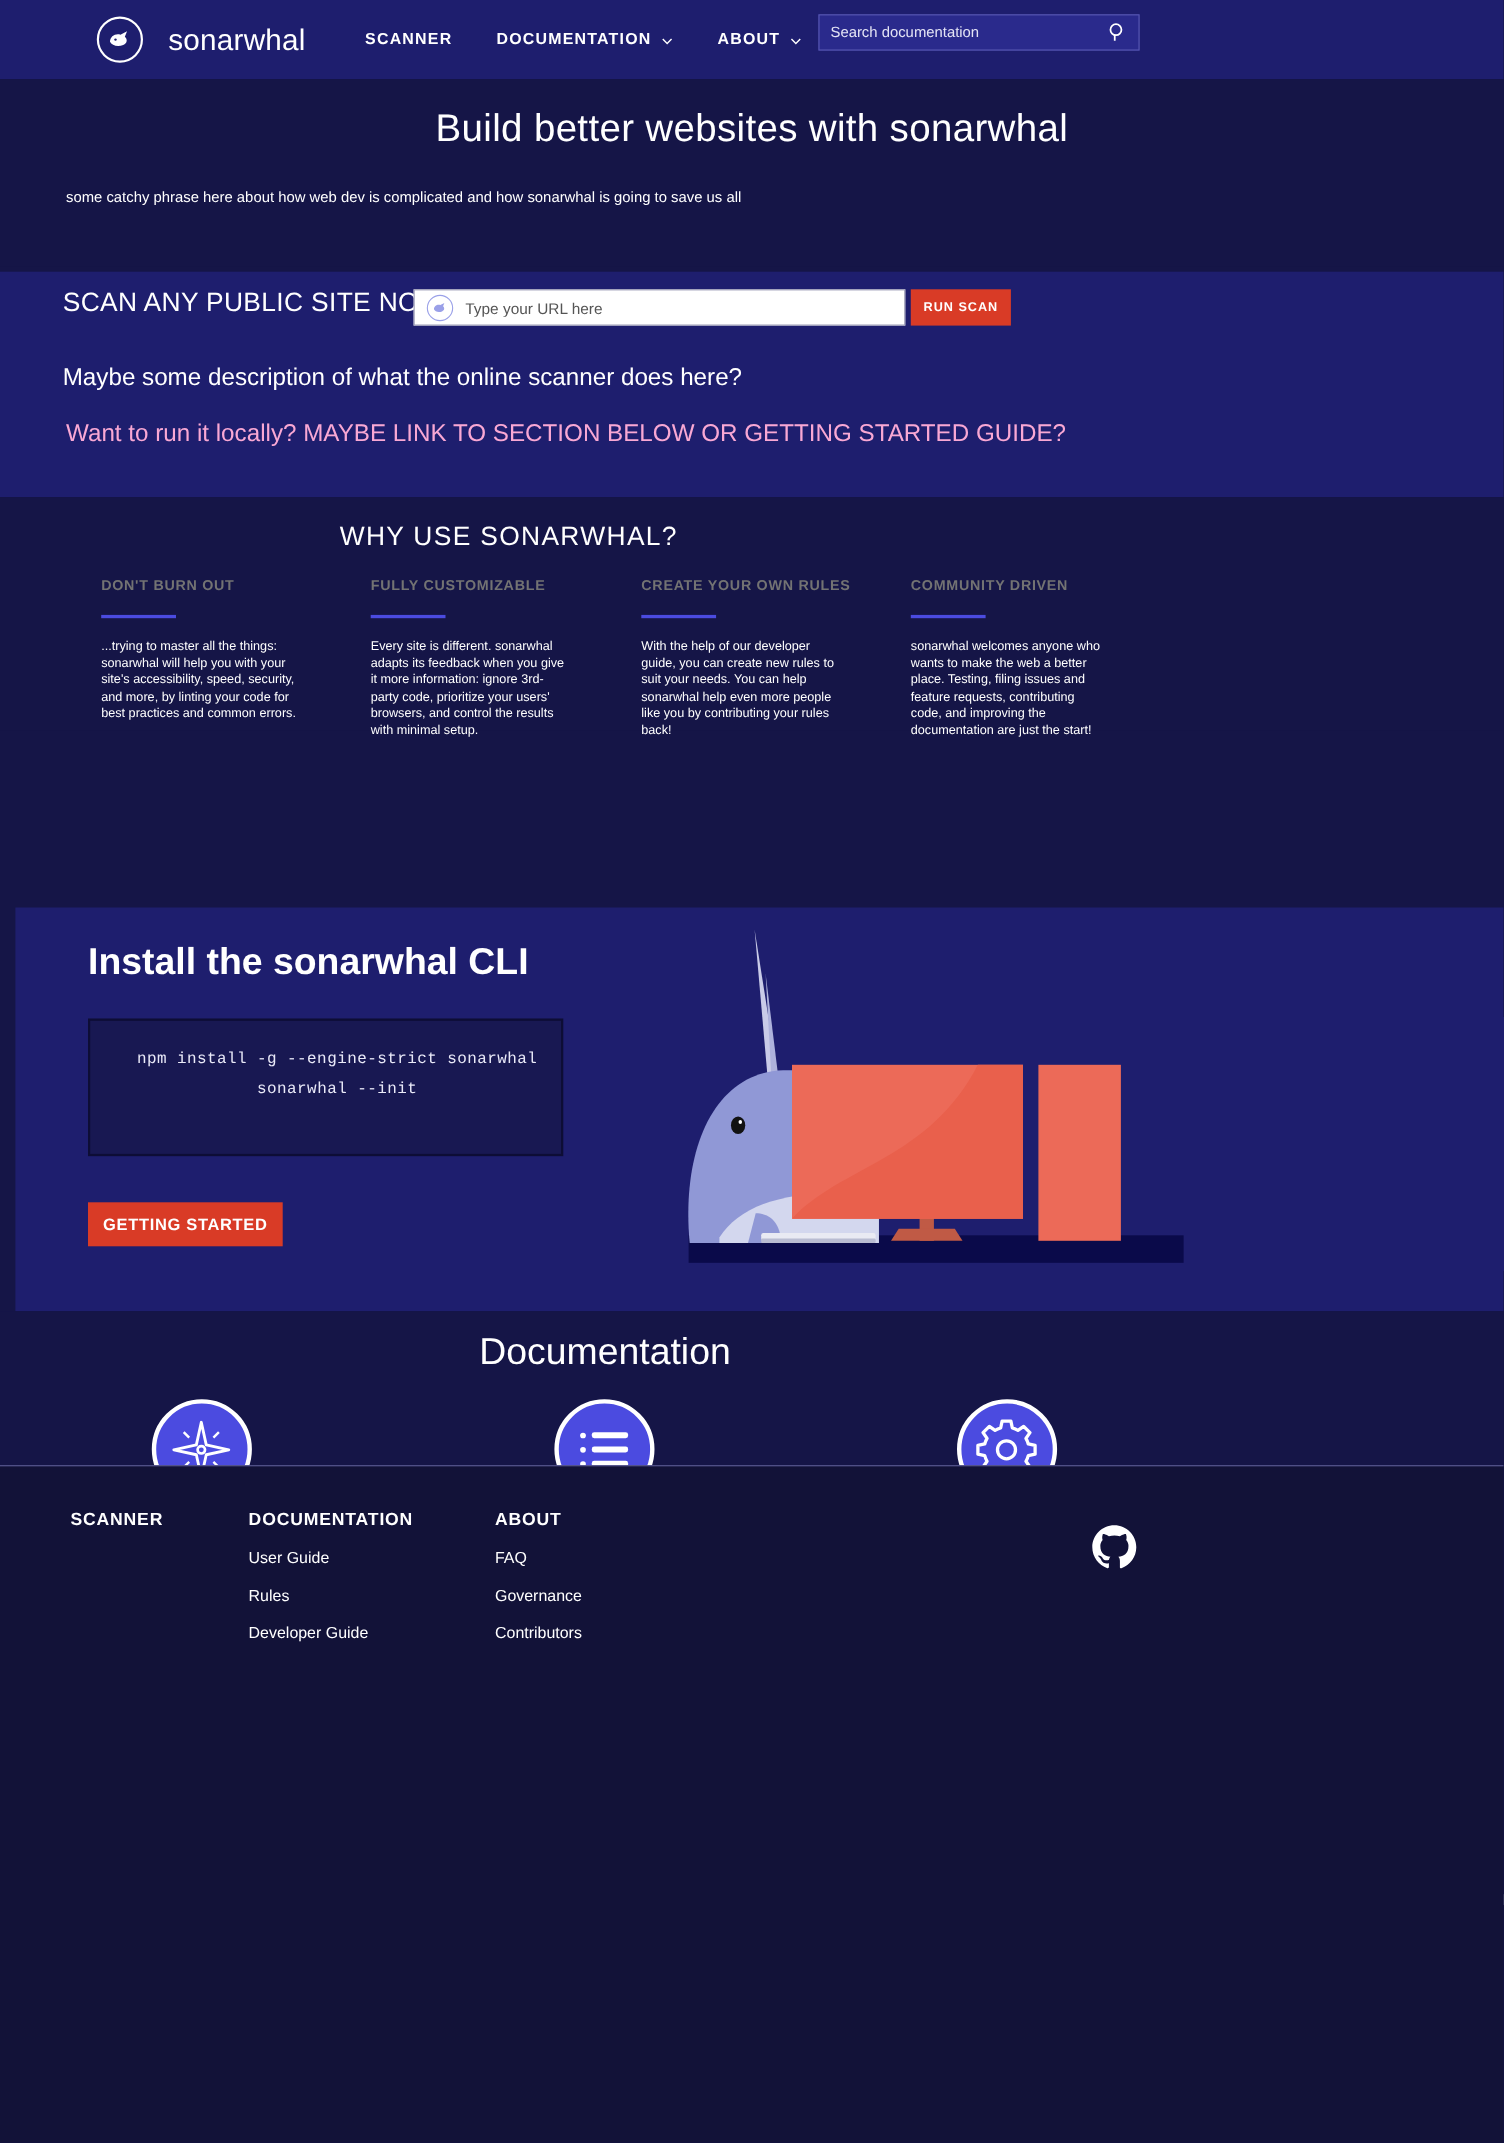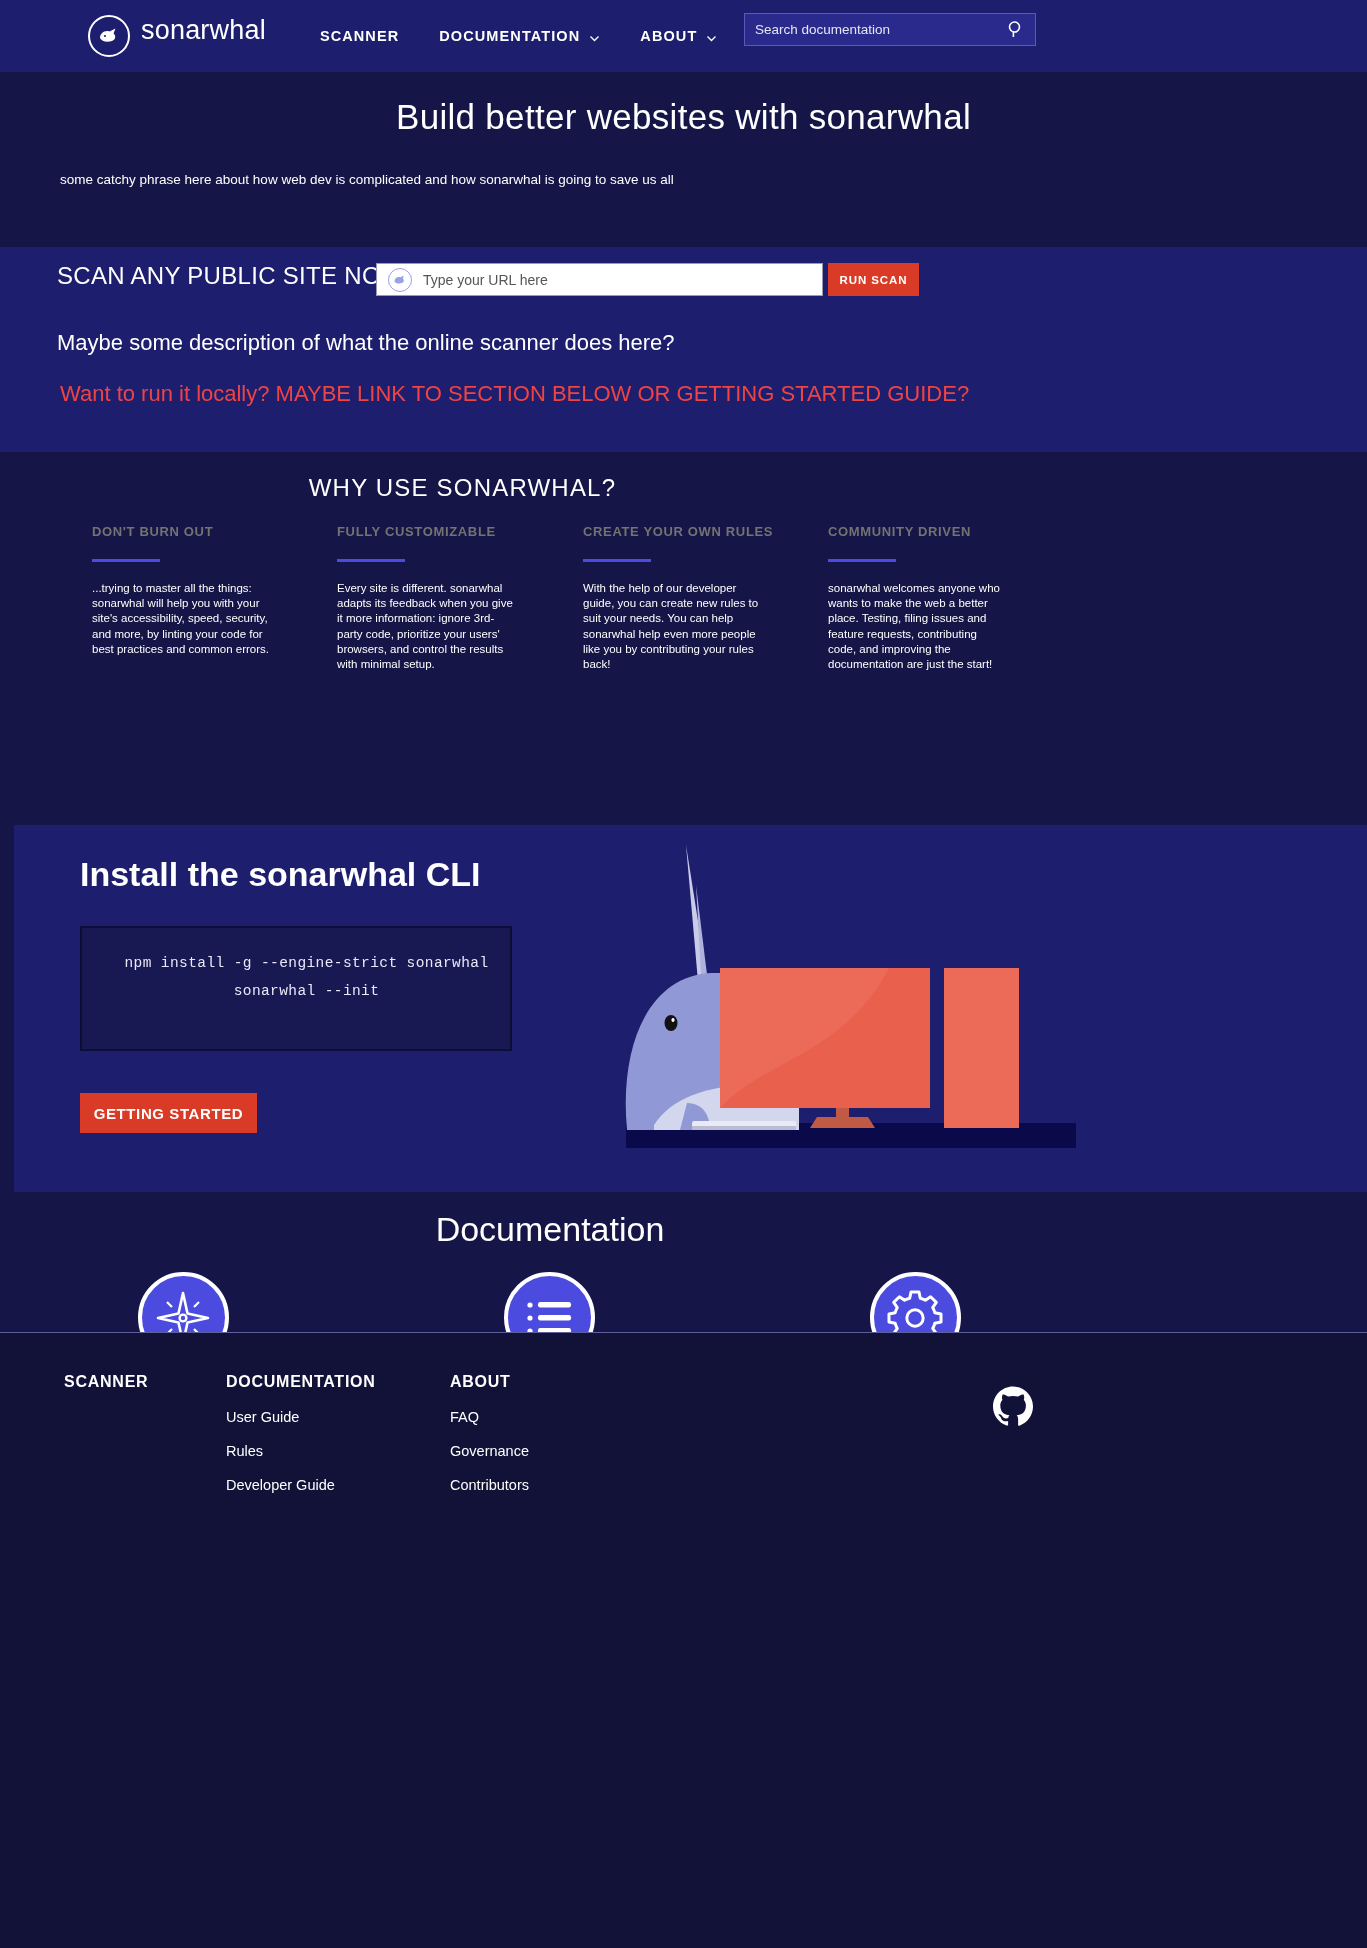--- a/index.html
+++ b/index.html
@@ -11,21 +11,21 @@
     overflow: hidden;
   }
   .page { position: relative; width: 1367px; height: 1948px; background: #151547; }
 
   
   .header {
     position: absolute; left: 0; top: 0; width: 1367px; height: 72px;
     background: #1e1e6e;
     display: flex; align-items: center;
   }
-  .brand { display: flex; margin-left: 88px; }
+  .brand { display: flex; align-items: center; margin-left: 88px; gap: 12px; }
   .brand-mark {
     width: 42px; height: 42px; border-radius: 50%;
     border: 2.5px solid #ffffff;
     display: flex; align-items: center; justify-content: center;
   }
   .brand-name {
     color: #ffffff; font-size: 27px; letter-spacing: .2px;
     margin-left: 11px; font-weight: 400;
   }
   .nav { display: flex; align-items: center; margin-left: 54px; gap: 40px; }
@@ -90,21 +90,21 @@
     background: #d93b26; border: none; color: #ffffff;
     font-family: "Liberation Sans", sans-serif;
     font-size: 11.5px; font-weight: 700; letter-spacing: .9px; cursor: pointer;
   }
   .scan-desc {
     position: absolute; left: 57px; top: 83px;
     color: #ffffff; font-size: 22px; font-weight: 400;
   }
   .scan-local {
     position: absolute; left: 60px; top: 134px;
-    color: #ef4444; font-size: 22px; font-weight: 400;
+    color: #f9a8d4; font-size: 22px; font-weight: 400;
   }
 
   
   .why {
     position: absolute; left: 0; top: 452px; width: 1367px; height: 212px;
     background: #151547;
   }
   .why h2 {
     position: absolute; left: 0; top: 22px; width: 925px; text-align: center;
     color: #ffffff; font-size: 24px; font-weight: 400; letter-spacing: 1.2px;

